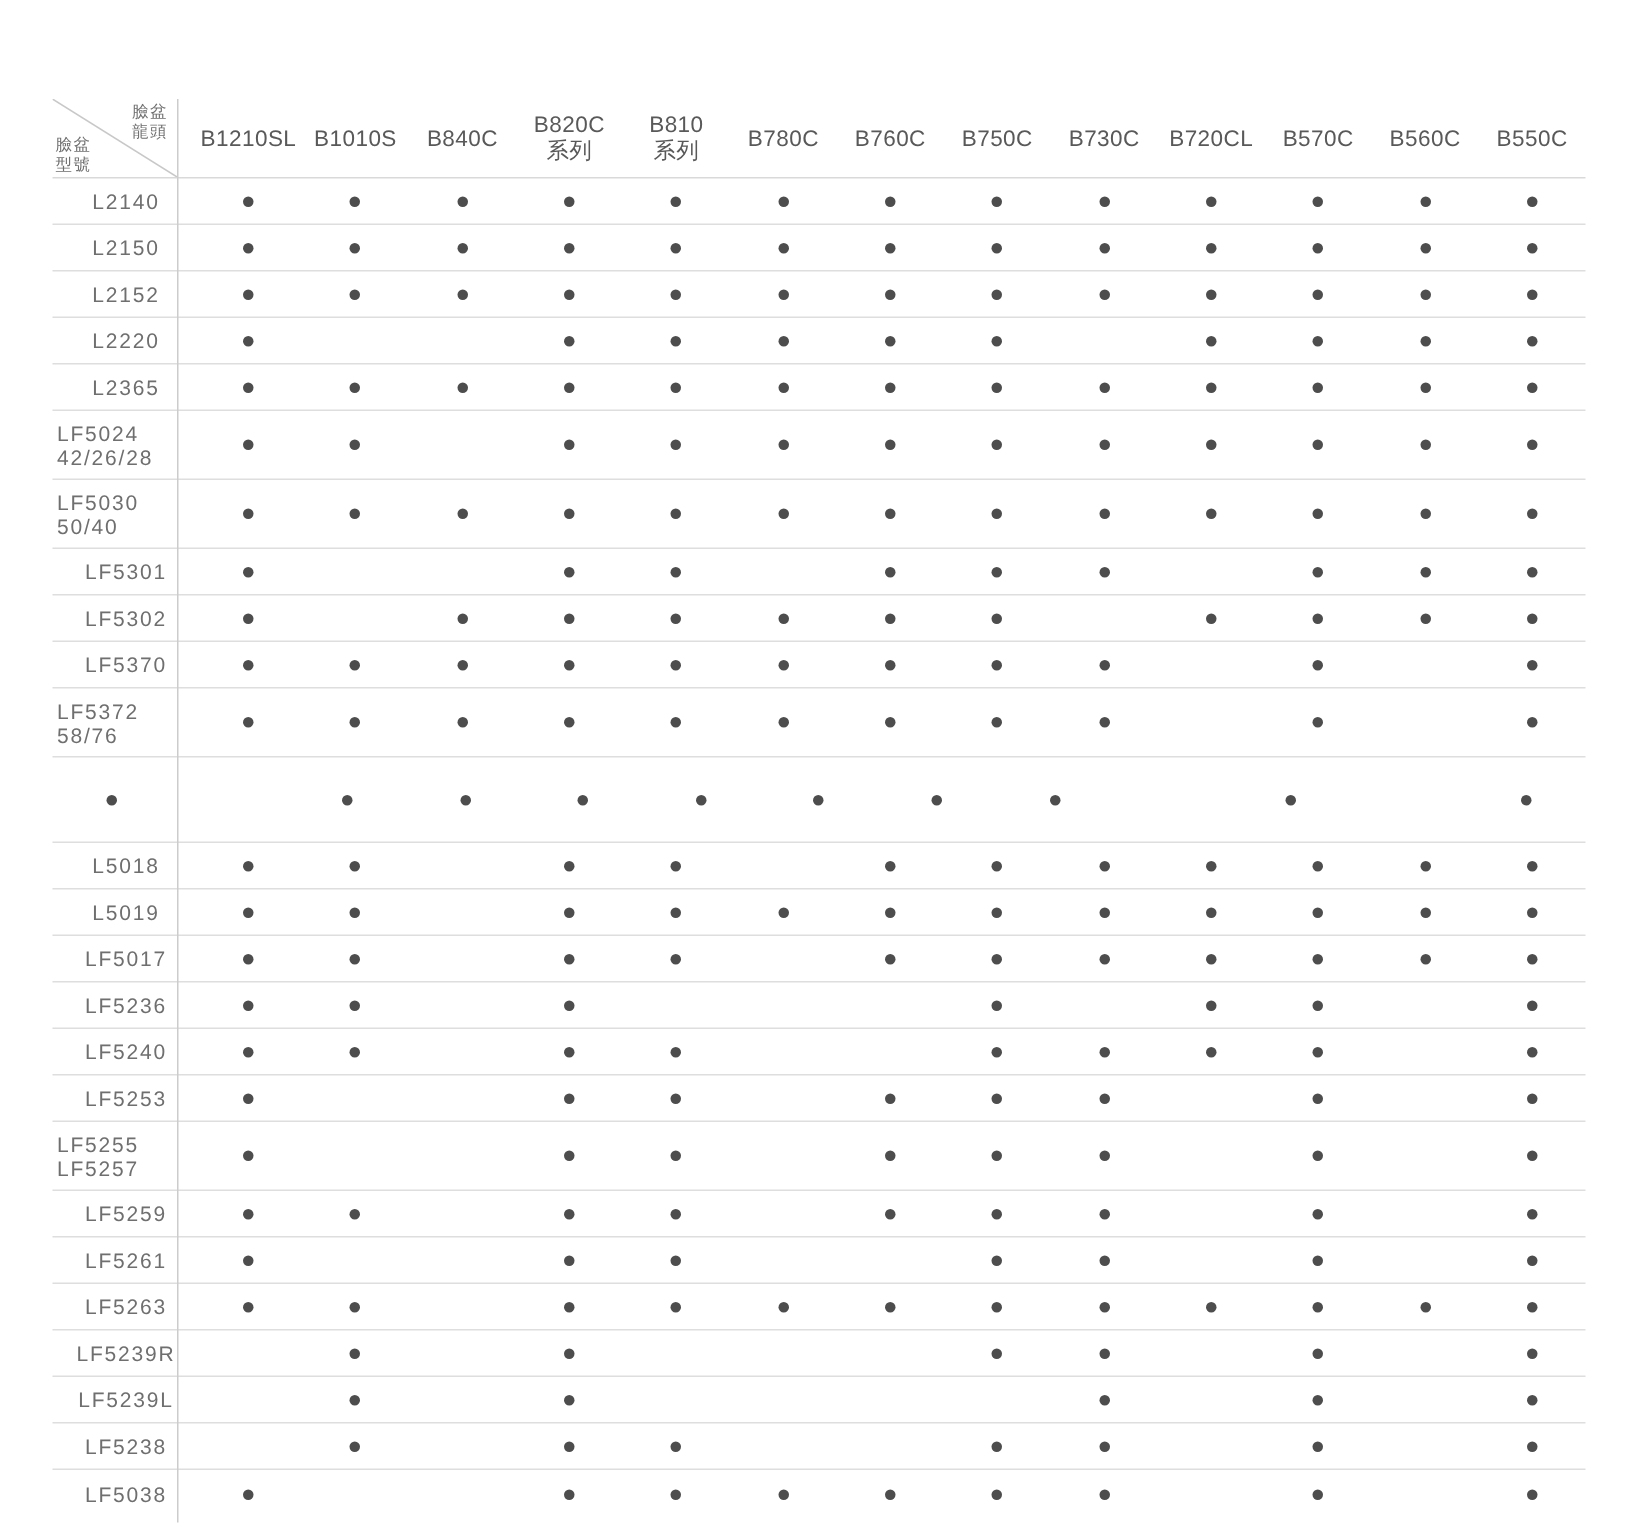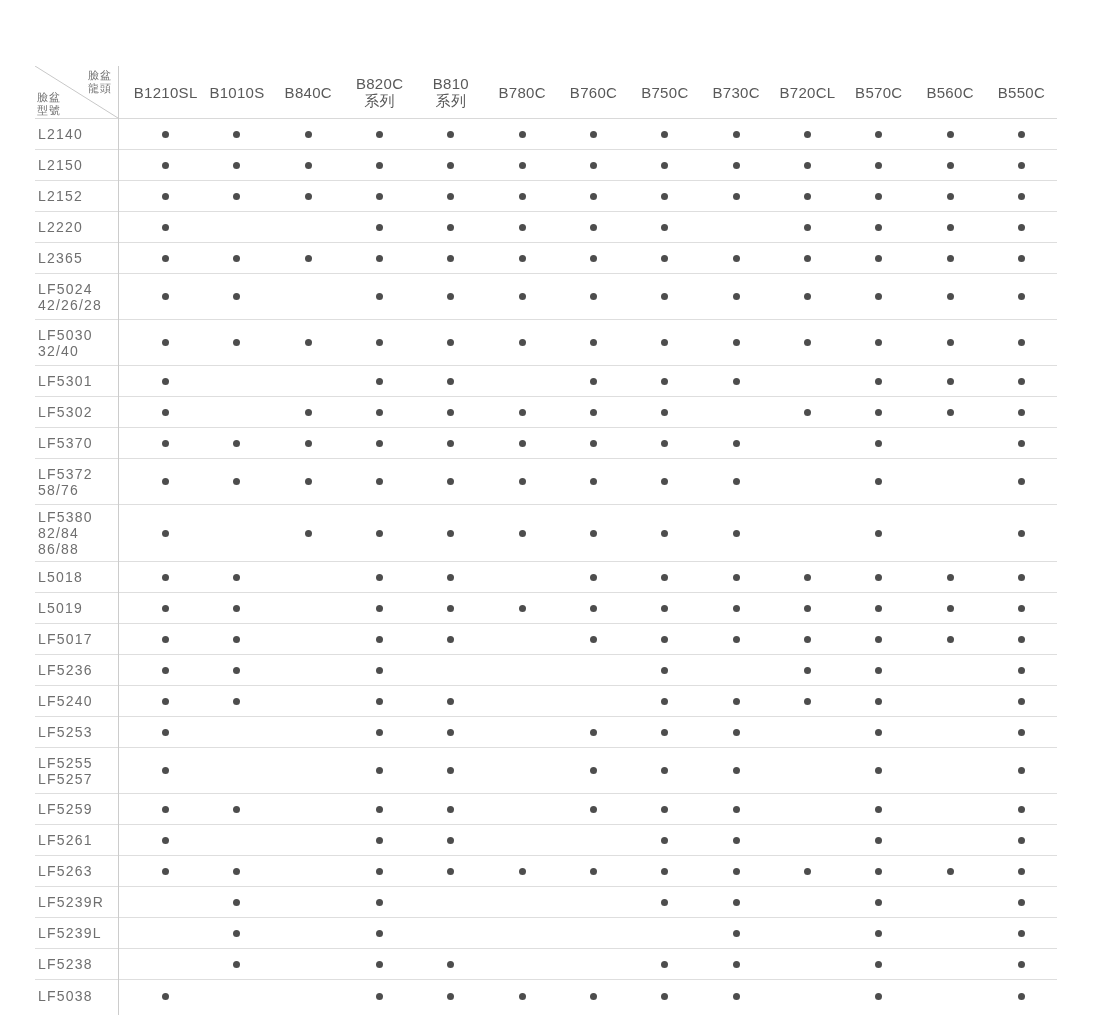--- a/index.html
+++ b/index.html
@@ -57,21 +57,21 @@
     letter-spacing: 0.3px;
   }
   .hcell .sub { display: block; }
 
   .body { border-top: 1px solid #d9d9d9; }
   .row {
     display: flex; align-items: center;
     border-bottom: 1px solid #dedede;
     box-sizing: border-box;
   }
-  .row.h1 { height: 31px; }
+  .row.h1 { height: 31px; text-align: center; }
   .row.h2 { height: 46px; }
   .row.h3 { height: 57px; }
   .row:last-child { height: 40px; border-bottom: none; align-items: flex-start; padding-top: 8px; }
 
   .rlabel {
     width: 95px; box-sizing: border-box; padding-left: 3px;
     color: #6f6f6f; font-size: 14px; line-height: 16px;
     letter-spacing: 1.2px;
   }
   .rlabel span { display: block; }
@@ -388,21 +388,21 @@
               <span class="dot" style="background: rgb(77, 77, 77);"></span>
             </div>
             <div class="cell">
               <span class="dot" style="background: rgb(77, 77, 77);"></span>
             </div>
           </div>
         </div>
         <div class="row h2">
           <div class="rlabel">
             <span>LF5030</span>
-            <span>32/40</span>
+            <span>50/40</span>
           </div>
           <div class="cells">
             <div class="cell">
               <span class="dot" style="background: rgb(77, 77, 77);"></span>
             </div>
             <div class="cell">
               <span class="dot" style="background: rgb(77, 77, 77);"></span>
             </div>
             <div class="cell">
               <span class="dot" style="background: rgb(77, 77, 77);"></span>
@@ -598,25 +598,20 @@
             <div class="cell">
               <span class="dot" style="background: rgb(77, 77, 77);"></span>
             </div>
             <div class="cell"></div>
             <div class="cell">
               <span class="dot" style="background: rgb(77, 77, 77);"></span>
             </div>
           </div>
         </div>
         <div class="row h3">
-          <div class="rlabel">
-            <span>LF5380</span>
-            <span>82/84</span>
-            <span>86/88</span>
-          </div>
           <div class="cells">
             <div class="cell">
               <span class="dot" style="background: rgb(77, 77, 77);"></span>
             </div>
             <div class="cell"></div>
             <div class="cell">
               <span class="dot" style="background: rgb(77, 77, 77);"></span>
             </div>
             <div class="cell">
               <span class="dot" style="background: rgb(77, 77, 77);"></span>

